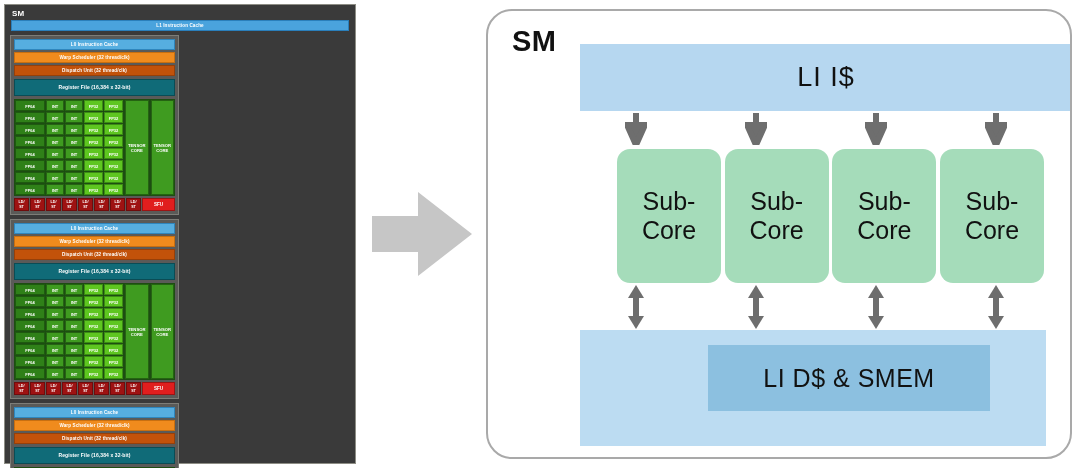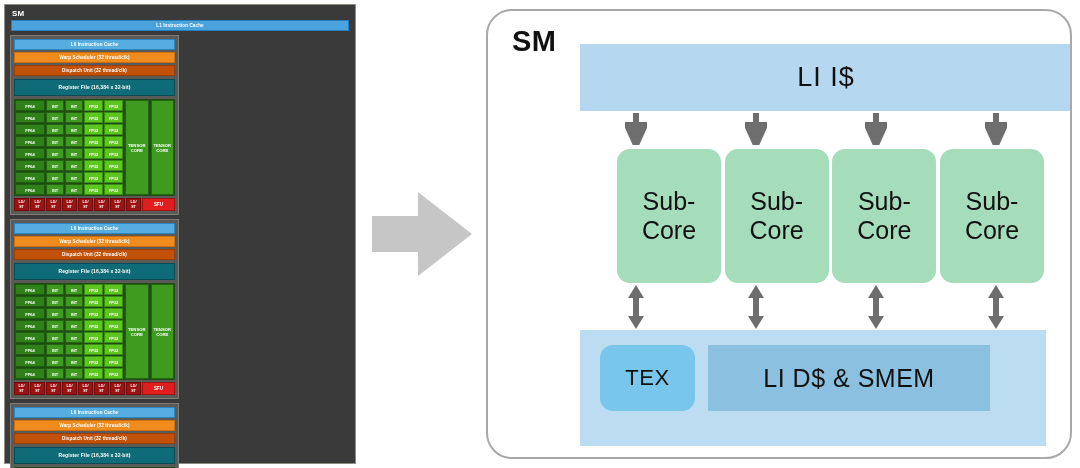--- a/index.html
+++ b/index.html
@@ -355,17 +355,16 @@
     <rect x="7" y="11" width="6" height="22" fill="#6e6e6e"></rect>
     <path d="M10 44 L2 31 L18 31 Z" fill="#6e6e6e"></path>
   </svg>
   <svg class="arrow-bidi" style="left:498px;top:274px;" viewBox="0 0 20 44">
     <path d="M10 0 L2 13 L18 13 Z" fill="#6e6e6e"></path>
     <rect x="7" y="11" width="6" height="22" fill="#6e6e6e"></rect>
     <path d="M10 44 L2 31 L18 31 Z" fill="#6e6e6e"></path>
   </svg>
 
   <div id="mem-block">
-    <div id="tex-block">TEX</div>
     <div id="l1d-block">LI D$ &amp; SMEM</div>
   </div>
 
 </div>
 
 </body></html>

